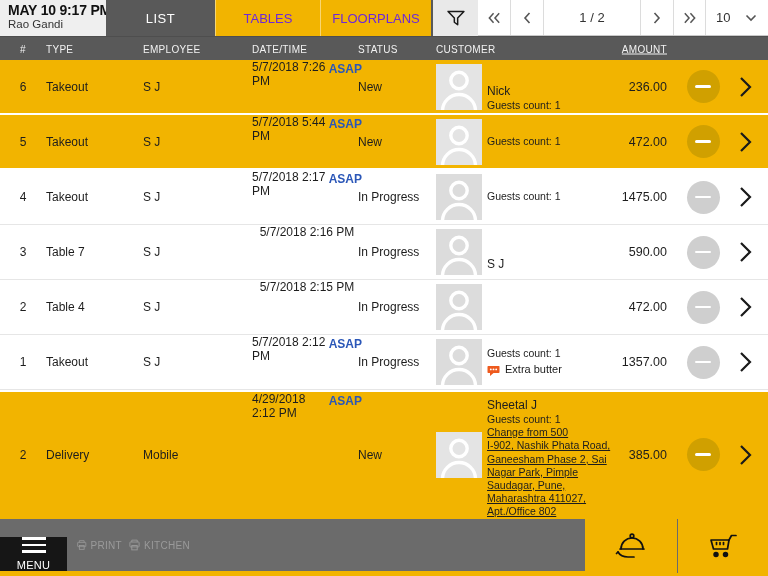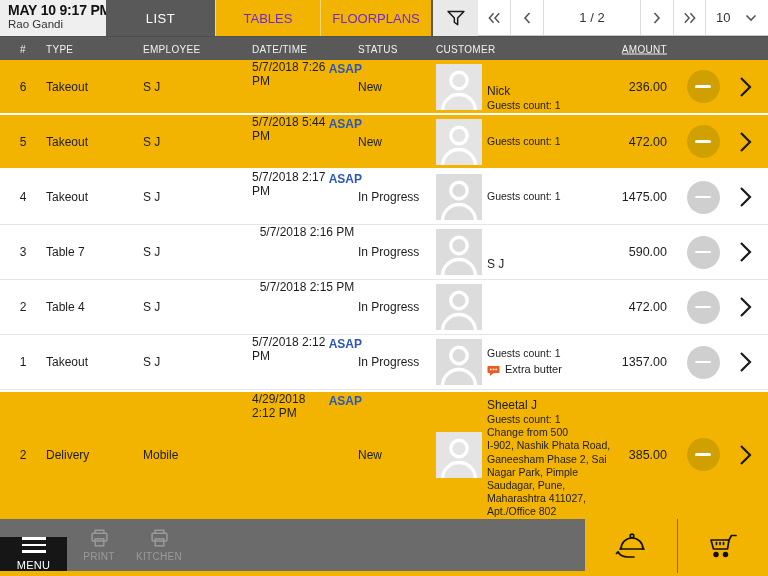--- a/index.html
+++ b/index.html
@@ -59,37 +59,37 @@
   .c-date{left:252px;width:110px;flex-direction:row;justify-content:center;align-items:flex-start;}
   .c-date .dt{font-size:12px;}
   .c-date .asap{font-size:12px;font-weight:bold;color:var(--asap-blue);margin-top:2px;}
   .c-status{left:358px;width:78px;}
   .c-avatar{left:436px;width:46px;justify-content:center;}
   .avbox{width:46px;height:46px;background:#DCDCDC;overflow:hidden;display:block;}
   .row.hl .avbox{background:#E4E4E4;}
   .c-cust{left:487px;width:132px;flex-direction:column;justify-content:center;align-items:flex-start;line-height:1.25;}
   .cname{font-size:12px;margin-top:24px;}
   .cguests{font-size:10.5px;}
-  .cextra{font-size:10.5px;}
+  .cextra{font-size:10.5px;text-decoration:underline;}
   .cnote{display:flex;align-items:flex-end;gap:5px;margin-top:3px;font-size:11px;}
   .c-amount{left:587px;width:80px;justify-content:flex-end;font-size:12.5px;}
   .c-minus{left:686px;width:34px;justify-content:center;}
   .minuscircle{width:33px;height:33px;border-radius:50%;background:var(--minus-gray);display:flex;align-items:center;justify-content:center;}
   .row.hl .minuscircle{background:var(--minus-gold);}
   .minusbar{width:16px;height:2.5px;border-radius:2px;background:#fff;display:block;}
   .c-chev{left:736px;width:18px;justify-content:center;}
 
   
   .bottombar{position:absolute;left:0;top:517px;width:768px;height:59px;background:var(--accent-yellow);}
   .graybar{position:absolute;left:0;right:183px;top:2px;bottom:5px;background:var(--bottom-gray);}
   .menubtn{position:absolute;left:0;top:0;bottom:5px;width:67px;background:var(--menu-black);display:flex;flex-direction:column;align-items:center;justify-content:center;gap:6px;cursor:pointer;margin-top:20px;}
   .burger{display:flex;flex-direction:column;gap:4px;}
   .burger i{display:block;width:24px;height:2.5px;background:#fff;}
   .menubtn span{color:#fff;font-size:11px;letter-spacing:0.3px;}
-  .baraction{position:absolute;top:2px;bottom:5px;display:flex;flex-direction:column;align-items:center;justify-content:center;gap:3px;color:#9A9A9A;font-size:10px;letter-spacing:0.3px;cursor:pointer;}
+  .baraction{position:absolute;top:2px;bottom:5px;display:flex;flex-direction:row;align-items:center;justify-content:center;gap:3px;color:#9A9A9A;font-size:10px;letter-spacing:0.3px;cursor:pointer;}
   .baraction.print{left:76px;width:46px;}
   .baraction.kitchen{left:128px;width:62px;}
   .ybtn{position:absolute;top:0;bottom:0;display:flex;align-items:center;justify-content:center;cursor:pointer;}
   .ybtn.serve{left:585px;width:92px;}
   .ybtn.cart{left:678px;width:90px;}
   .ydivider{position:absolute;left:677px;top:2px;bottom:3px;width:1px;background:#6b6b6b;}
   svg{display:block;}
 </style>
 </head>
 <body>

